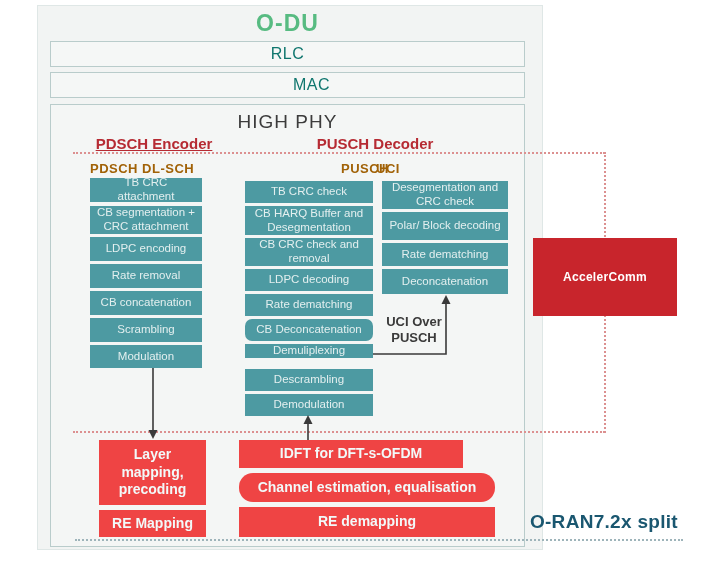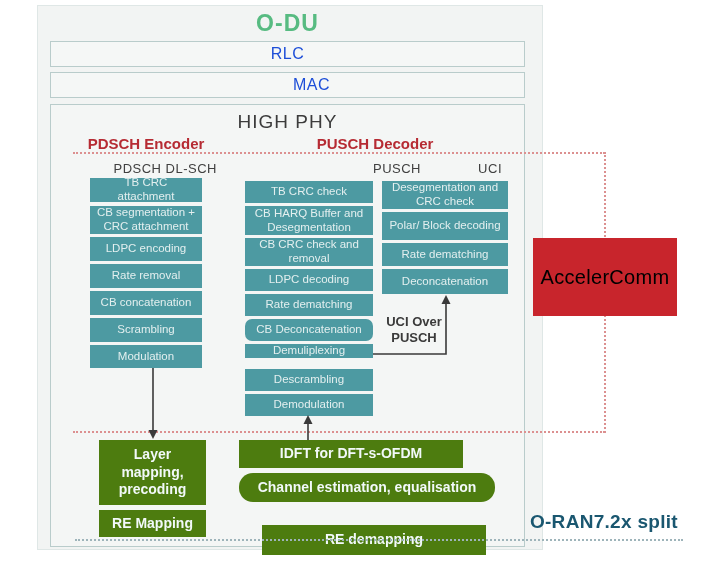--- a/index.html
+++ b/index.html
@@ -7,40 +7,40 @@
 
   
   .odu-box{position:absolute;left:37px;top:5px;width:506px;height:545px;
     background:#f2f4f3;border:1px solid #dfe7e6;box-sizing:border-box;}
   .odu-title{position:absolute;left:50px;top:10px;width:475px;text-align:center;
     font-size:23px;font-weight:bold;letter-spacing:1px;color:#57bb81;}
 
   .layer-bar{position:absolute;left:50px;width:475px;height:26px;
     background:#f5f7f6;border:1px solid #b9cccb;box-sizing:border-box;
     display:flex;align-items:center;justify-content:center;
-    font-size:16px;color:#1d4ed8;letter-spacing:0.5px;}
+    font-size:16px;color:#0f766e;letter-spacing:0.5px;}
   #rlc{top:41px;}
   #mac{top:72px;padding-left:48px;}
 
   .highphy-box{position:absolute;left:50px;top:104px;width:475px;height:443px;
     background:#f4f6f5;border:1px solid #b9cccb;box-sizing:border-box;}
   .highphy-title{position:absolute;left:50px;top:111px;width:475px;text-align:center;
     font-size:19px;color:#3c3c3c;letter-spacing:1px;}
 
   .red-label{position:absolute;font-size:15px;font-weight:bold;color:#b62b33;text-align:center;}
-  #pdsch-encoder-label{left:86px;top:135px;width:120px;}
+  #pdsch-encoder-label{left:94px;top:135px;width:120px;text-decoration:underline;}
   #pusch-decoder-label{left:315px;top:135px;width:120px;}
 
   
   .dash-red{position:absolute;border:0;}
   #dash-top{left:73px;top:152px;width:532px;border-top:2px dotted #dc9090;}
   #dash-right{left:604px;top:152px;height:281px;border-left:2px dotted #dc9090;}
   #dash-bottom{left:73px;top:431px;width:532px;border-top:2px dotted #dc9090;}
 
-  .col-header{position:absolute;font-size:13px;font-weight:normal;color:#404040;text-align:right;letter-spacing:0.5px;}
+  .col-header{position:absolute;font-size:13px;font-weight:bold;color:#a16207;text-align:left;letter-spacing:0.5px;}
   #hdr-dlsch{left:90px;top:161px;width:127px;}
   #hdr-ulsch{left:245px;top:161px;width:128px;}
   #hdr-pusch{left:341px;top:161px;width:80px;}
   #hdr-uci{left:376px;top:161px;width:126px;}
 
   .tblock{position:absolute;background:#4d9aa2;color:#e3efef;
     display:flex;align-items:center;justify-content:center;text-align:center;
     font-size:11.5px;line-height:1.2;box-sizing:border-box;padding:1px 6px;}
 
   
@@ -57,33 +57,33 @@
 
   
   .uc{left:382px;width:126px;}
   #c0{top:181px;height:28px;} #c1{top:212px;height:28px;} #c2{top:243px;height:23px;}
   #c3{top:269px;height:25px;}
 
   .uci-over{position:absolute;left:378px;top:314px;width:72px;text-align:center;
     font-size:13px;font-weight:bold;color:#3a3a3a;line-height:1.25;}
 
   
-  .bblock{position:absolute;background:#4d7c0f;color:#f2f9f9;font-weight:bold;
+  .bblock{position:absolute;background:#ef4444;color:#f2f9f9;font-weight:bold;
     display:flex;align-items:center;justify-content:center;text-align:center;
     font-size:14px;line-height:1.25;box-sizing:border-box;padding:2px 8px;}
   #b-layer{left:99px;top:440px;width:107px;height:65px;}
   #b-remap{left:99px;top:510px;width:107px;height:27px;}
   #b-idft{left:239px;top:440px;width:224px;height:28px;}
   #b-chan{left:239px;top:473px;width:256px;height:29px;border-radius:14px;}
-  #b-redemap{left:239px;top:525px;width:224px;height:30px;margin-left:23px;}
+  #b-redemap{left:239px;top:507px;width:256px;height:30px;}
 
   
   .vendor-box{position:absolute;left:533px;top:238px;width:144px;height:78px;
     background:#c8252c;display:flex;align-items:center;justify-content:center;z-index:5;}
-  .vendor-box span{color:#000000;font-weight:normal;font-size:20px;letter-spacing:0.3px;}
+  .vendor-box span{color:#ffffff;font-weight:bold;font-size:12px;letter-spacing:0.3px;}
 
   .split-label{position:absolute;left:500px;top:511px;width:178px;text-align:right;
     font-size:19px;font-weight:bold;color:#1a5770;letter-spacing:0.3px;}
   #dash-split{left:75px;top:539px;width:608px;border-top:2px dotted #9eb4ba;}
 
   svg.arrows{position:absolute;left:0;top:0;width:709px;height:562px;pointer-events:none;z-index:4;}
 </style>
 </head>
 <body>
 

